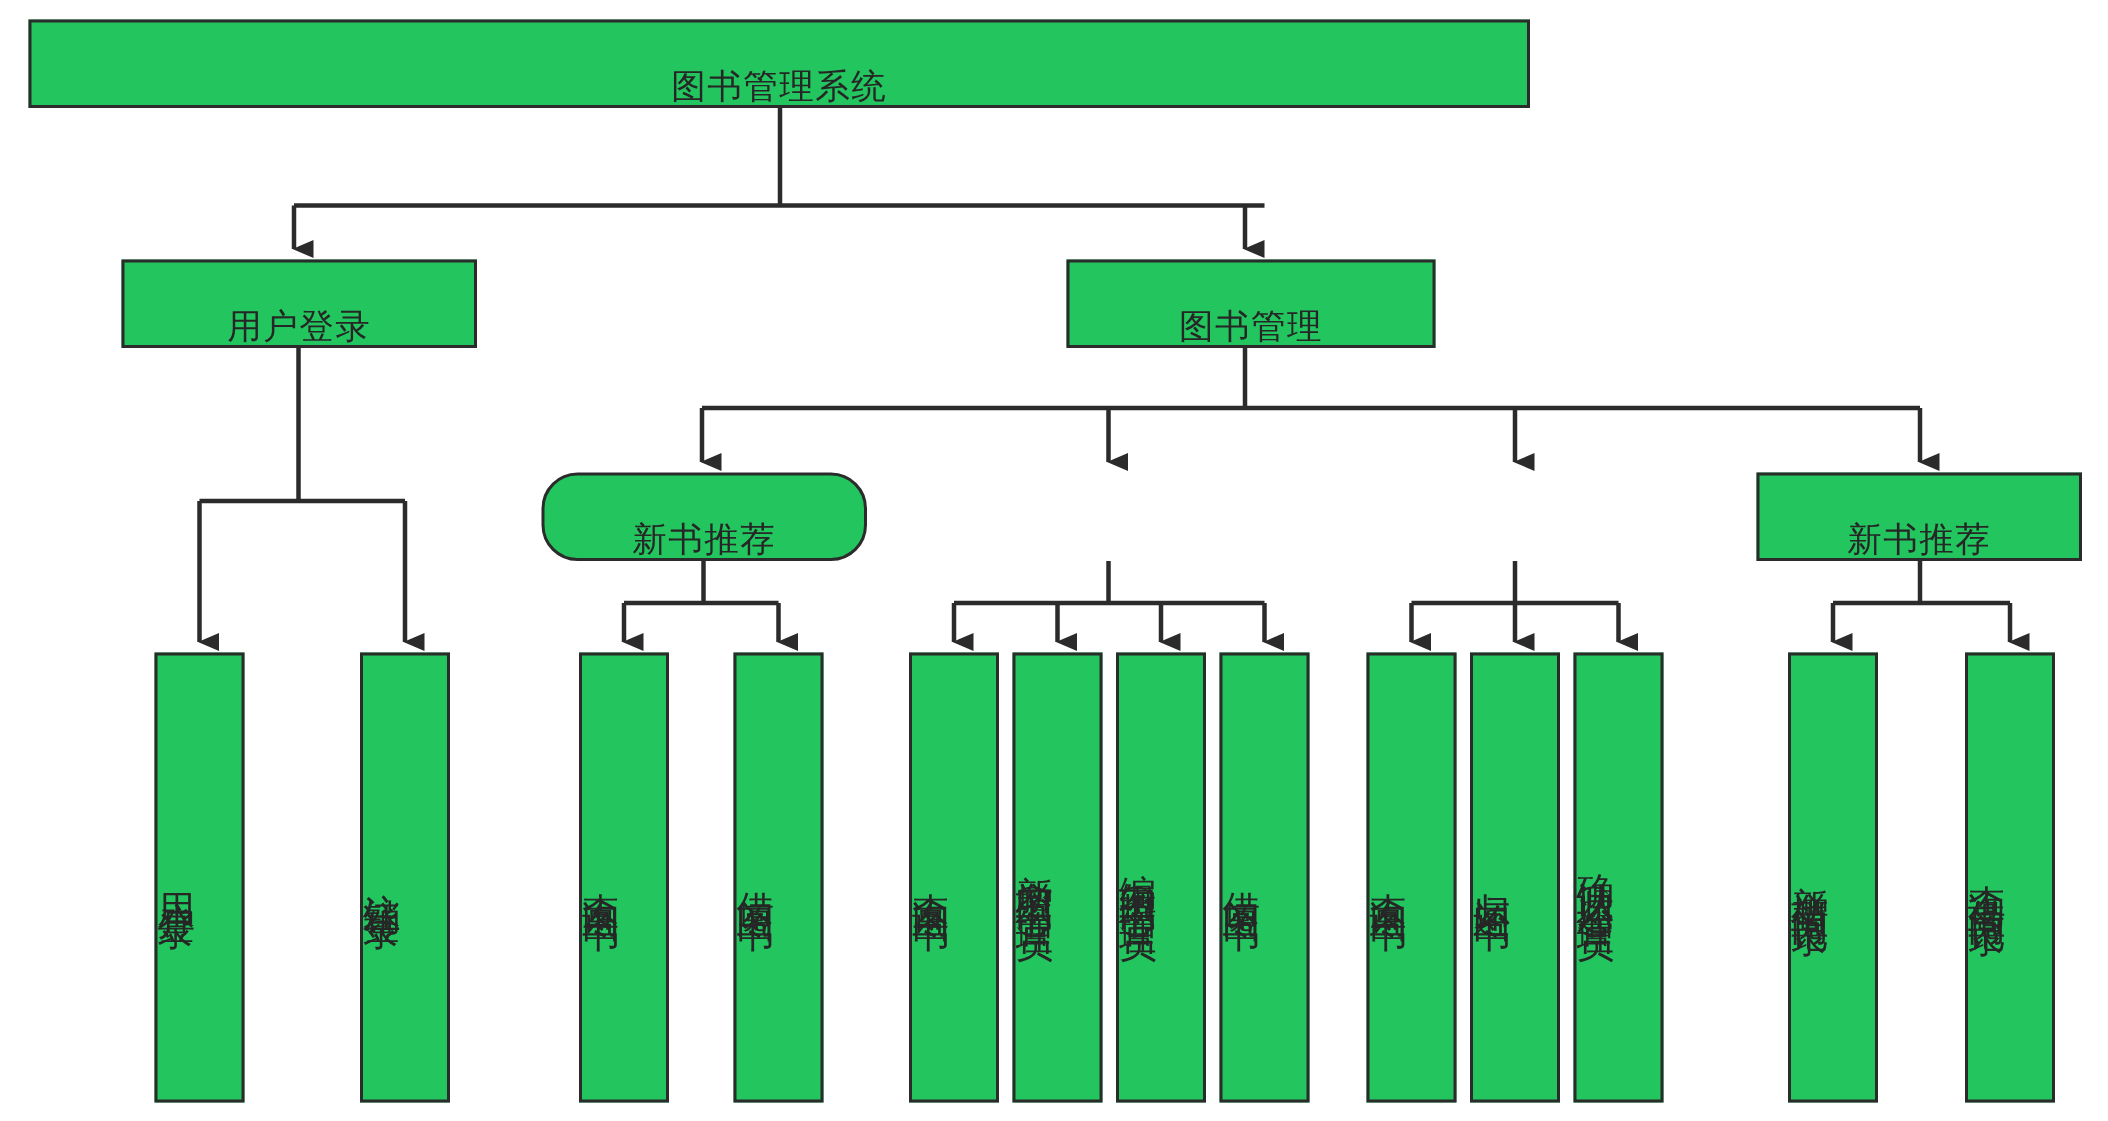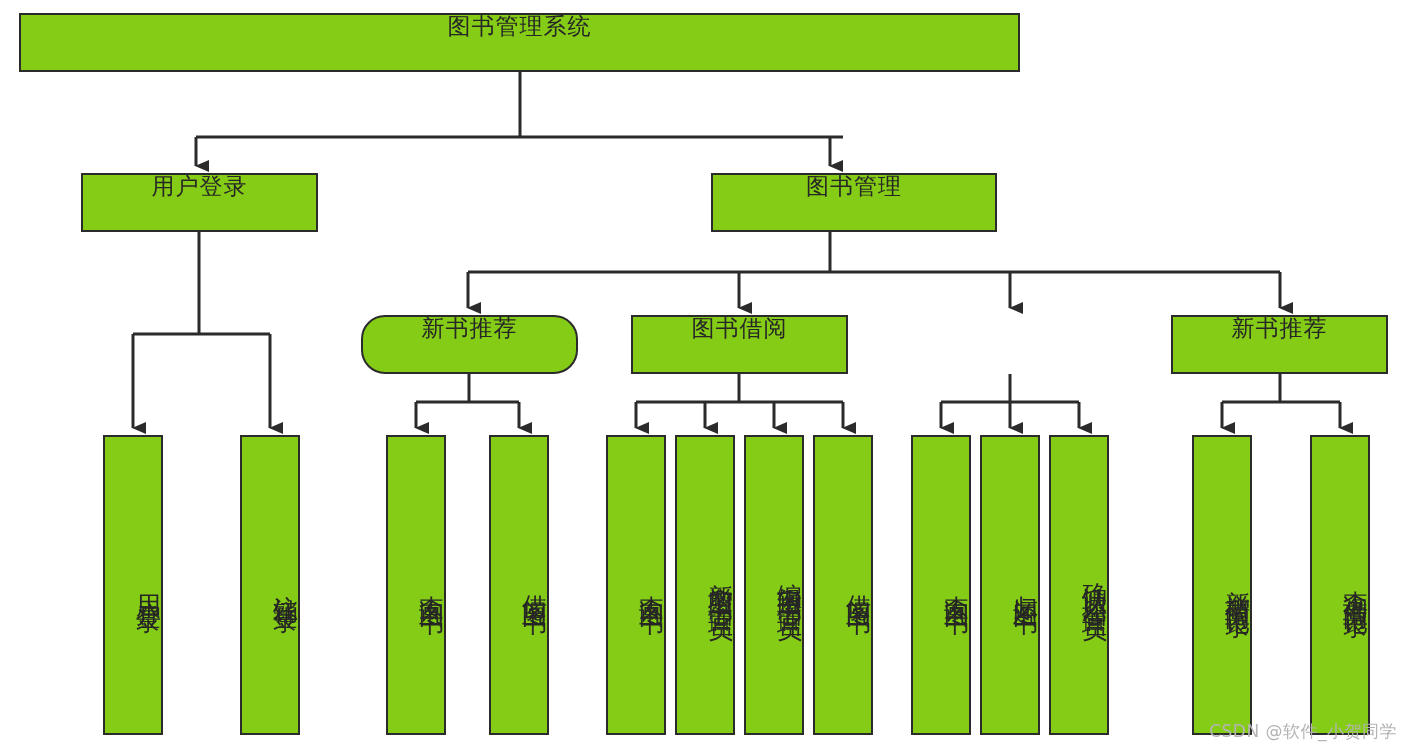--- a/index.html
+++ b/index.html
@@ -22,24 +22,24 @@
     position: absolute;
     left: 0;
     top: 0;
     width: 1405px;
     height: 747px;
     pointer-events: none;
   }
   .node {
     position: absolute;
     box-sizing: border-box;
-    background: #84cc16;
+    background: #22c55e;
     border: 2px solid #2b2b2b;
     display: flex;
-    align-items: flex-start;
+    align-items: flex-end;
     justify-content: center;
     color: #262626;
   }
   .node.horiz {
     font-size: 23px;
     letter-spacing: 1px;
     line-height: 1;
   }
   .node.vert {
     writing-mode: vertical-rl;
@@ -123,29 +123,26 @@
     </g>
   </svg>
 
   <div class="node horiz" style="left:19px; top:13px; width:1001px; height:59px;">
     <span class="node-title">图书管理系统</span>
   </div>
 
   <div class="node horiz" style="left:81px; top:173px; width:237px; height:59px;">
     <span class="node-title">用户登录</span>
   </div>
-  <div class="node horiz" style="left:711px; top:173px; width:286px; height:59px;">
+  <div class="node horiz" style="left:711px; top:173px; width:246px; height:59px;">
     <span class="node-title">图书管理</span>
   </div>
 
   <div class="node horiz" style="left:361px; top:315px; width:217px; height:59px;border-radius:24px;">
     <span class="node-title">新书推荐</span>
-  </div>
-  <div class="node horiz" style="left:631px; top:315px; width:217px; height:59px;">
-    <span class="node-title">图书借阅</span>
   </div>
   <div class="node horiz" style="left:1171px; top:315px; width:217px; height:59px;">
     <span class="node-title">新书推荐</span>
   </div>
 
   <div class="node vert" style="left:103px; top:435px; width:60px; height:300px;">
     <span class="vlabel">用户登录</span>
   </div>
   <div class="node vert" style="left:240px; top:435px; width:60px; height:300px;">
     <span class="vlabel">注销登录</span>
@@ -181,15 +178,14 @@
     <span class="vlabel">确认归还（管理员）</span>
   </div>
 
   <div class="node vert" style="left:1192px; top:435px; width:60px; height:300px;">
     <span class="vlabel">新增借阅记录</span>
   </div>
   <div class="node vert" style="left:1310px; top:435px; width:60px; height:300px;">
     <span class="vlabel">查询借阅记录</span>
   </div>
 
-  <div id="watermark">CSDN @软件_小贺同学</div>
 
 </div>
 
 </body></html>

